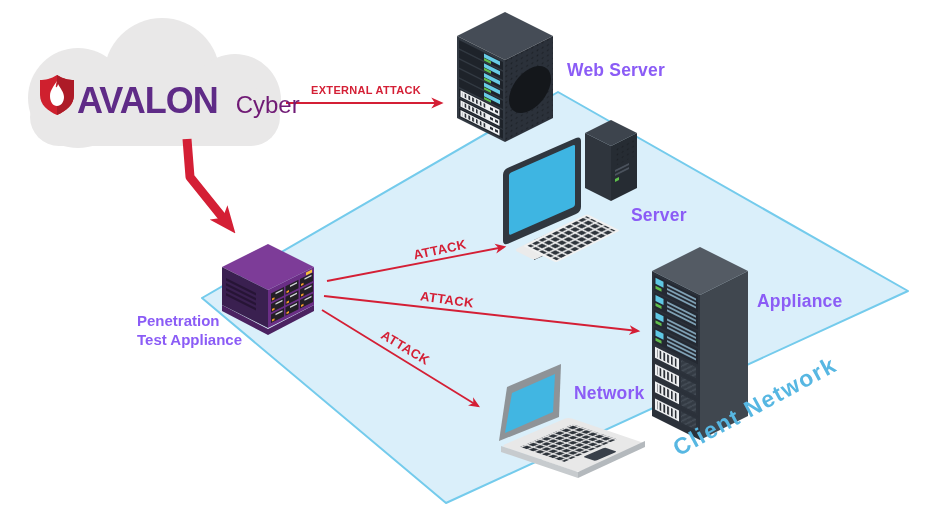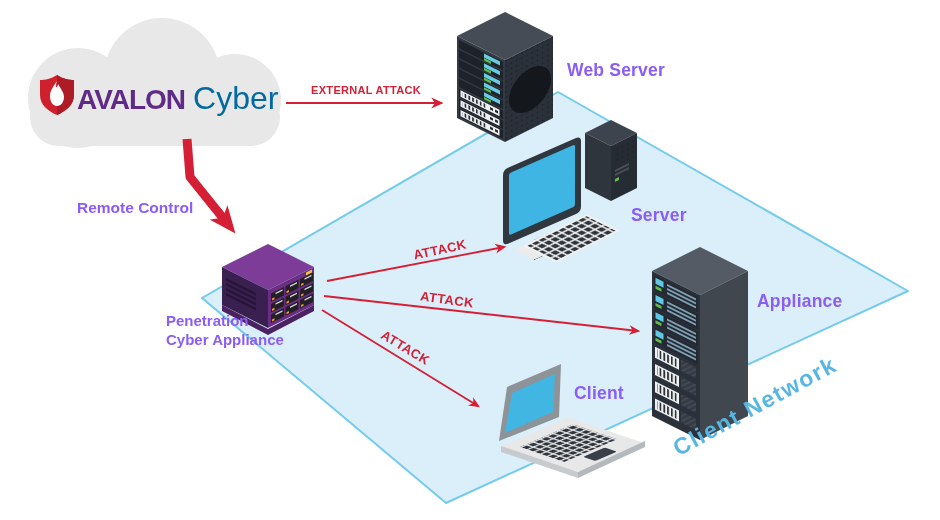--- a/index.html
+++ b/index.html
@@ -5,26 +5,26 @@
   html,body{margin:0;padding:0;background:#fff;}
   #stage{position:relative;width:940px;height:520px;background:#ffffff;overflow:hidden;
          font-family:"Liberation Sans",sans-serif;}
   #scene{position:absolute;left:0;top:0;}
   .label{position:absolute;font-weight:bold;color:#8b5cf6;white-space:nowrap;line-height:1.1;}
   .node-label{font-size:17.5px;letter-spacing:.2px;}
   .red-label{color:#d41f35;}
   .attack-label{font-size:13px;font-weight:800;letter-spacing:.4px;width:66px;text-align:center;}
   .ext-label{font-size:11px;font-weight:800;letter-spacing:.3px;width:162px;text-align:center;}
   .rc-label{font-size:15.5px;}
-  .appliance-label{font-size:15px;line-height:19px;margin-left:29px;}
+  .appliance-label{font-size:15px;line-height:19px;}
   .network-label{font-size:23px;font-weight:800;letter-spacing:1.5px;color:#57b7e2;
                  width:230px;text-align:center;transform:rotate(-28.5deg);}
   .brand{position:absolute;left:77px;top:80px;display:flex;align-items:baseline;}
-  .brand .bold{font-weight:800;font-size:28px;color:#5f2b87;letter-spacing:-1px;}
-  .brand .light{font-weight:400;font-size:32px;color:#0369a1;margin-left:8px;letter-spacing:0;}
+  .brand .bold{font-weight:800;font-size:36px;color:#5f2b87;letter-spacing:-1px;}
+  .brand .light{font-weight:400;font-size:24px;color:#701a75;margin-left:18px;letter-spacing:0;}
 </style>
 </head>
 <body>
 
 <div id="stage">
 
 <svg id="scene" width="940" height="520" viewBox="0 0 940 520">
   <defs>
     <pattern id="pk" width="6.6" height="6.6" patternUnits="userSpaceOnUse">
           <rect x="0.5" y="0.5" width="4.9" height="4.9" fill="#2f353c"></rect>
@@ -263,31 +263,30 @@
 
   <div class="brand">
     <span class="bold">AVALON</span>
     <span class="light">Cyber</span>
   </div>
 
   <div class="label red-label ext-label" style="left:285px;top:84px;">EXTERNAL ATTACK</div>
 
   <div class="label node-label" style="left:567px;top:61px;">Web Server</div>
 
-  <div class="label rc-label" style="left:77px;top:199px;">Remote Control</div>
 
   <div class="label node-label" style="left:631px;top:206px;">Server</div>
 
   <div class="label node-label" style="left:757px;top:292px;">Appliance</div>
 
-  <div class="label node-label" style="left:574px;top:384px;">Client</div>
+  <div class="label node-label" style="left:574px;top:384px;">Network</div>
 
   <div class="label appliance-label" style="left:137px;top:311px;">
     <div>Penetration</div>
-    <div>Cyber Appliance</div>
+    <div>Test Appliance</div>
   </div>
 
   <div class="label red-label attack-label" style="left:407px;top:243px;transform:rotate(-12deg);">ATTACK</div>
   <div class="label red-label attack-label" style="left:414px;top:293px;transform:rotate(8deg);">ATTACK</div>
   <div class="label red-label attack-label" style="left:372px;top:341px;transform:rotate(31deg);">ATTACK</div>
 
   <div class="label network-label" style="left:640px;top:394px;">Client Network</div>
 
 </div>
 

